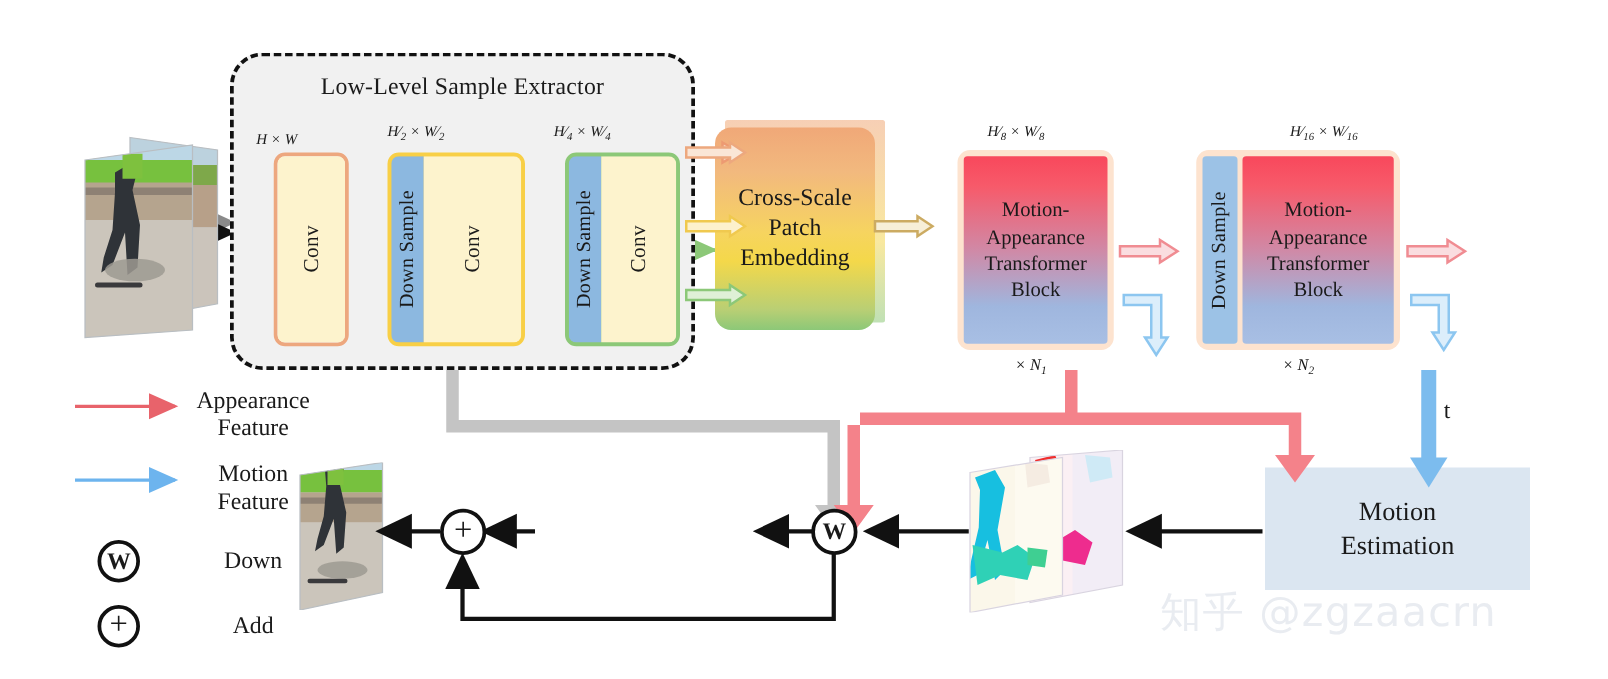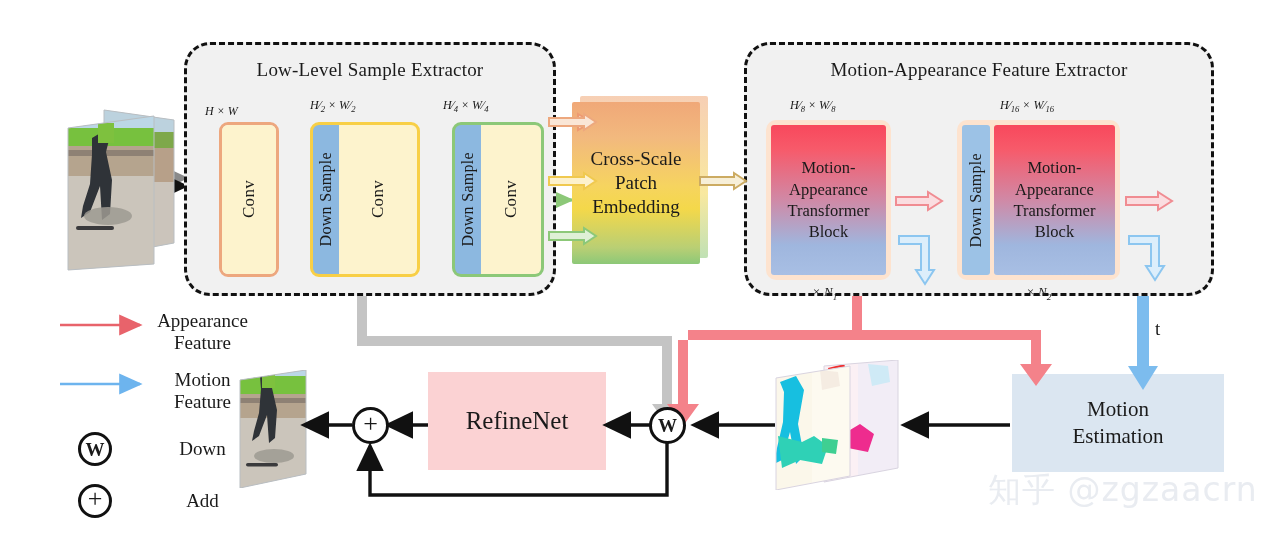--- a/index.html
+++ b/index.html
@@ -27,21 +27,21 @@
   .lb-orange{border:3px solid #eda77e;background:#eda77e;}
   .lb-yellow{border:3px solid #f8cf46;background:#f8cf46;}
   .lb-green{border:3px solid #8cc878;background:#8cc878;}
   .conv-cell{background:#fdf3cd;flex:1;display:flex;align-items:center;justify-content:center;}
   .ds-cell{background:#8cb8e0;width:26px;display:flex;align-items:center;justify-content:center;}
   .vtext{writing-mode:vertical-rl;transform:rotate(180deg);font-size:17px;white-space:nowrap;letter-spacing:.3px;}
   .vtext.small{font-size:16px;}
 
   
   .cspe-shadow{position:absolute;border-radius:2px;}
-  .cspe{position:absolute;border-radius:2px;
+  .cspe{position:absolute;border-radius:13px;
         background:linear-gradient(180deg,#f0a878 0%,#f2b97e 22%,#f6d45f 52%,#f4d84a 66%,#b9cf74 90%,#8cc878 100%);
         display:flex;align-items:center;justify-content:center;text-align:center;
         font-size:19px;line-height:1.28;}
 
   
   .mablock{position:absolute;border-radius:10px;background:#fde3cf;
            box-sizing:border-box;display:flex;align-items:stretch;padding:5px;gap:4px;}
   .matb{flex:1;border-radius:3px;
         background:linear-gradient(180deg,#f8485c 0%,#f75a6a 16%,#d089a6 50%,#9fb6de 80%,#a8bfe4 100%);
         display:flex;align-items:center;justify-content:center;text-align:center;
@@ -200,28 +200,25 @@
     <g>
       <path d="M549,122 L582,122 M578,114 L592,122 L578,130 z" fill="#f6d2b6" stroke="#ed9a72" stroke-width="2"></path>
       <path d="M549,118 L584,118 L584,114 L596,122 L584,130 L584,126 L549,126 z" fill="#fae6d6" stroke="#eda87e" stroke-width="2"></path>
       <path d="M549,177 L584,177 L584,173 L596,181 L584,189 L584,185 L549,185 z" fill="#fdf1cc" stroke="#f0c94f" stroke-width="2"></path>
       <path d="M549,232 L584,232 L584,228 L596,236 L584,244 L584,240 L549,240 z" fill="#dff0d6" stroke="#8cc878" stroke-width="2"></path>
 
       <path d="M700,177 L734,177 L734,173 L746,181 L734,189 L734,185 L700,185 z" fill="#f7efd8" stroke="#ccab62" stroke-width="2"></path>
     </g>
   </svg>
 
-  <div class="group z1" style="left:744px;top:42px;width:470px;height:254px;">
-    <div class="group-title">Motion-Appearance Feature Extractor</div>
-  </div>
 
   <div class="scale z2" style="left:790px;top:98px;">
     <span><i>H</i><span class="bar">⁄</span><sub style="font-size:.72em">8</sub> × <i>W</i><span class="bar">⁄</span><sub style="font-size:.72em">8</sub></span>
   </div>
-  <div class="scale z2" style="left:1000px;top:98px;">
+  <div class="scale z2" style="left:1032px;top:98px;">
     <span><i>H</i><span class="bar">⁄</span><sub style="font-size:.72em">16</sub> × <i>W</i><span class="bar">⁄</span><sub style="font-size:.72em">16</sub></span>
   </div>
 
   <div class="mablock z2" style="left:766px;top:120px;width:125px;height:160px;">
     <div class="matb">
       <span id="matb1">Motion-<br>Appearance<br>Transformer<br>Block</span>
     </div>
   </div>
   <div class="nlabel z2" style="left:812px;top:284px;">
     × <i>N</i><sub>1</sub>
@@ -283,23 +280,20 @@
     <line x1="352" y1="425" x2="305" y2="425" stroke="#111" stroke-width="3.4" marker-end="url(#ahBlack2)"></line>
 
     <path d="M667,432 L667,495 L370,495 L370,447" fill="none" stroke="#111" stroke-width="3.4" marker-end="url(#ahBlack2)"></path>
     <defs>
       <marker id="ahBlack2" markerWidth="9" markerHeight="9" refX="7.2" refY="4.5" orient="auto">
         <path d="M0,0.4 L8.6,4.5 L0,8.6 z" fill="#111"></path>
       </marker>
     </defs>
   </svg>
 
-  <div class="refinenet z2" style="left:428px;top:372px;width:178px;height:98px;">
-    <span>RefineNet</span>
-  </div>
 
   <div class="motionest z2" style="left:1012px;top:374px;width:212px;height:98px;">
     <span id="motionEstLabel">Motion<br>Estimation</span>
   </div>
 
   <div class="circ z6" style="left:649px;top:407px;width:37px;height:37px;">
     <span class="g">W</span>
   </div>
   <div class="circ z6" style="left:352px;top:407px;width:37px;height:37px;">
     <span class="p">+</span>
@@ -380,17 +374,17 @@
     <span>Down</span>
   </div>
 
   <div class="circ z2" style="left:78px;top:484px;width:34px;height:34px;">
     <span class="p">+</span>
   </div>
   <div class="legend-text z2" style="left:145px;top:490px;width:115px;">
     <span>Add</span>
   </div>
 
-  <div class="wm z6" style="left:988px;top:468px;">
+  <div class="wm z6" style="left:928px;top:468px;">
     <span>知乎 @zgzaacrn</span>
   </div>
 
 </div>
 
 </body></html>

